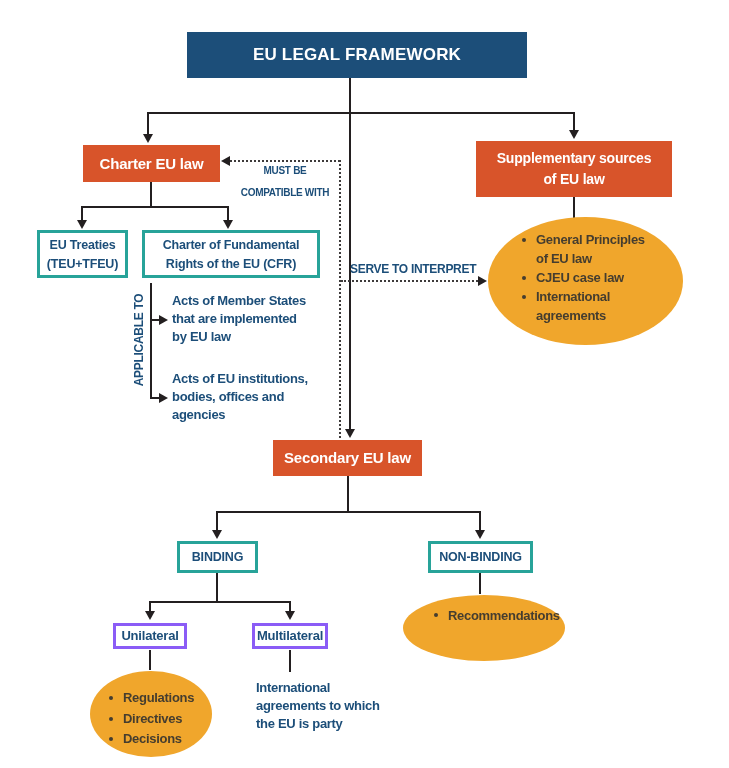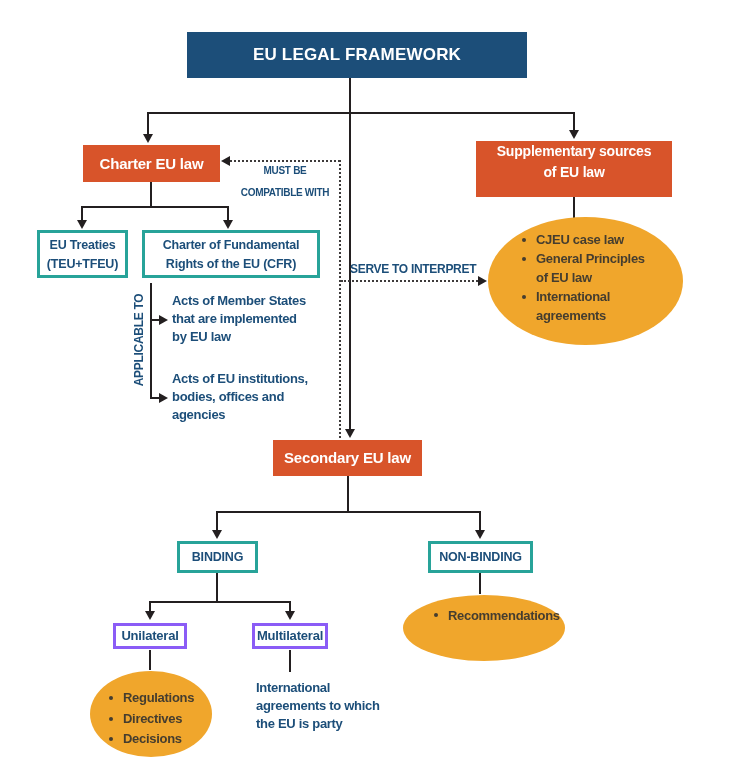--- a/index.html
+++ b/index.html
@@ -91,35 +91,35 @@
     <span>Acts of Member States</span>
     <span>that are implemented</span>
     <span>by EU law</span>
   </div>
   <div class="note" style="left:172px;top:370px;">
     <span>Acts of EU institutions,</span>
     <span>bodies, offices and</span>
     <span>agencies</span>
   </div>
 
-  <div class="box box-orange line2" style="left:476px;top:141px;width:196px;height:56px;font-size:14px;line-height:21px;box-sizing:border-box;">
+  <div class="box box-orange line2" style="left:476px;top:141px;width:196px;height:56px;font-size:14px;line-height:21px;padding-top:7px;box-sizing:border-box;">
     <span>Supplementary sources</span>
     <span>of EU law</span>
   </div>
   <div class="ln v" style="left:573px;top:197px;height:22px;"></div>
 
   <div class="ellipse" style="left:488px;top:217px;width:195px;height:128px;"></div>
   <div class="blist" style="left:522px;top:230px;width:136px;">
     <div class="bitem">
       <span class="bdot"></span>
-      <span>CJEU case law</span>
+      <span>General Principles of EU law</span>
     </div>
     <div class="bitem">
       <span class="bdot"></span>
-      <span>General Principles of EU law</span>
+      <span>CJEU case law</span>
     </div>
     <div class="bitem">
       <span class="bdot"></span>
       <span>International agreements</span>
     </div>
   </div>
 
   <div class="box box-orange" style="left:273px;top:440px;width:149px;height:36px;line-height:36px;font-size:15px;">Secondary EU law</div>
 
   <div class="ln v" style="left:347px;top:476px;height:36px;"></div>

